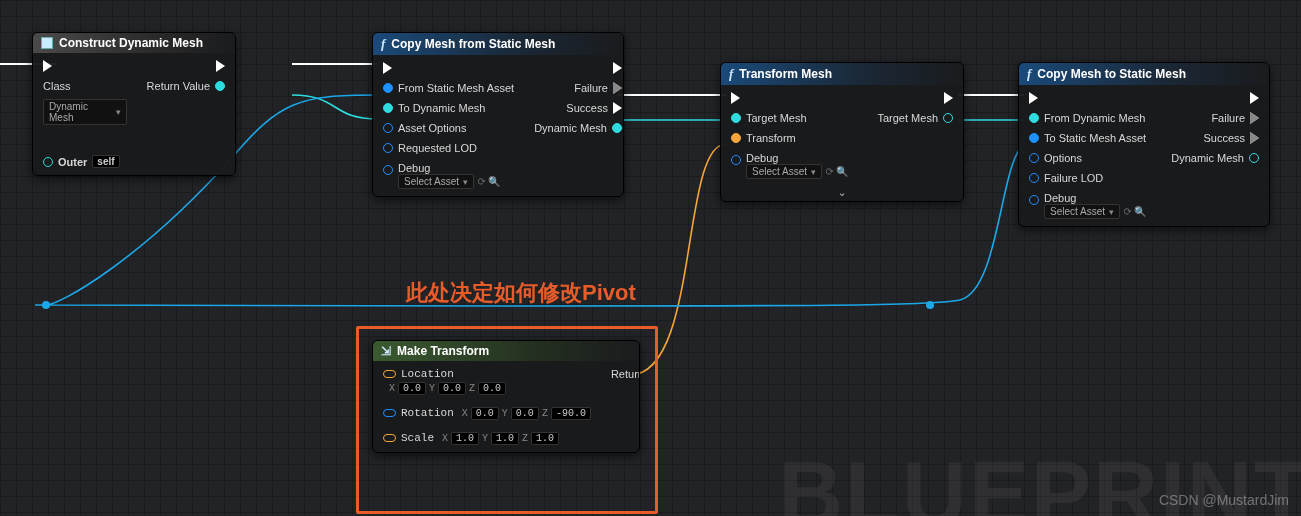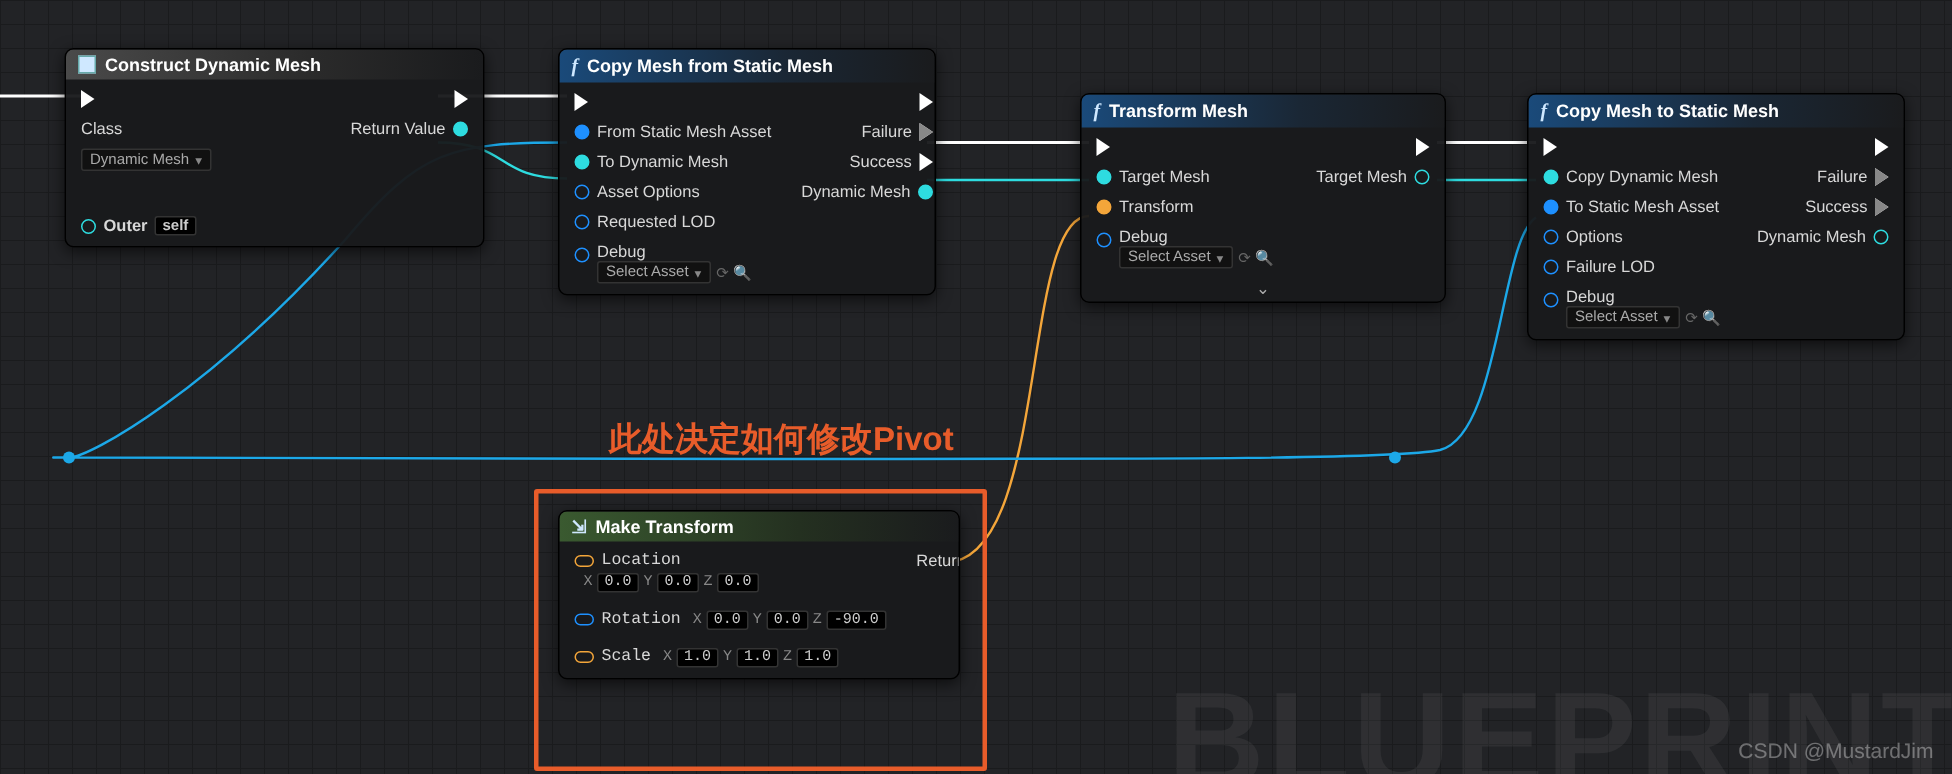--- a/index.html
+++ b/index.html
@@ -125,21 +125,21 @@
   <path d="M 958 120 C 1000 120 980 120 1024 120" stroke="#2edce0" stroke-width="1.6" fill="none"></path>
 
   <path d="M 630 375 C 700 375 680 144 726 144" stroke="#f4a63a" stroke-width="1.6" fill="none"></path>
 
   <path d="M 378 95 C 300 95 280 100 230 160 C 140 260 60 305 46 305 C 32 305 32 305 46 305
            C 60 305 200 306 500 306 C 800 306 930 306 960 300 C 1000 290 1000 160 1024 145" stroke="#1ca8e8" stroke-width="1.6" fill="none"></path>
   <circle cx="46" cy="305" r="4" fill="#1ca8e8"></circle>
   <circle cx="930" cy="305" r="4" fill="#1ca8e8"></circle>
 </svg>
 
-<div class="node" style="left:43px; top:32px; width:280px;">
+<div class="node" style="left:32px; top:32px; width:204px;">
   <div class="node-header hdr-gray">
     <span class="boxicon"></span>
     <span>Construct Dynamic Mesh</span>
   </div>
   <div class="node-body">
     <div class="col col-left">
       <div class="pin-row">
           <span class="exec-pin"></span>
         </div>
       <div class="pin-row">
@@ -270,21 +270,21 @@
     <span class="ficon">f</span>
     <span>Copy Mesh to Static Mesh</span>
   </div>
   <div class="node-body">
     <div class="col col-left">
       <div class="pin-row">
           <span class="exec-pin"></span>
         </div>
       <div class="pin-row">
           <span class="circ fill c-cyan"></span>
-          <span class="label">Copy Dynamic Mesh</span>
+          <span class="label">From Dynamic Mesh</span>
         </div>
       <div class="pin-row">
           <span class="circ fill c-obj"></span>
           <span class="label">To Static Mesh Asset</span>
         </div>
       <div class="pin-row">
           <span class="circ c-obj"></span>
           <span class="label">Options</span>
         </div>
       <div class="pin-row">

